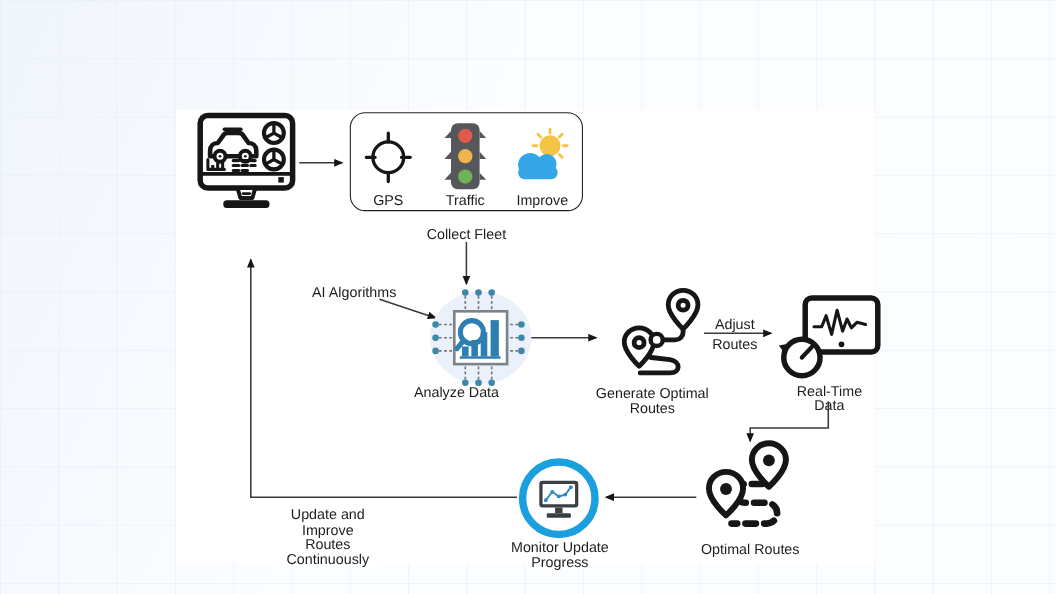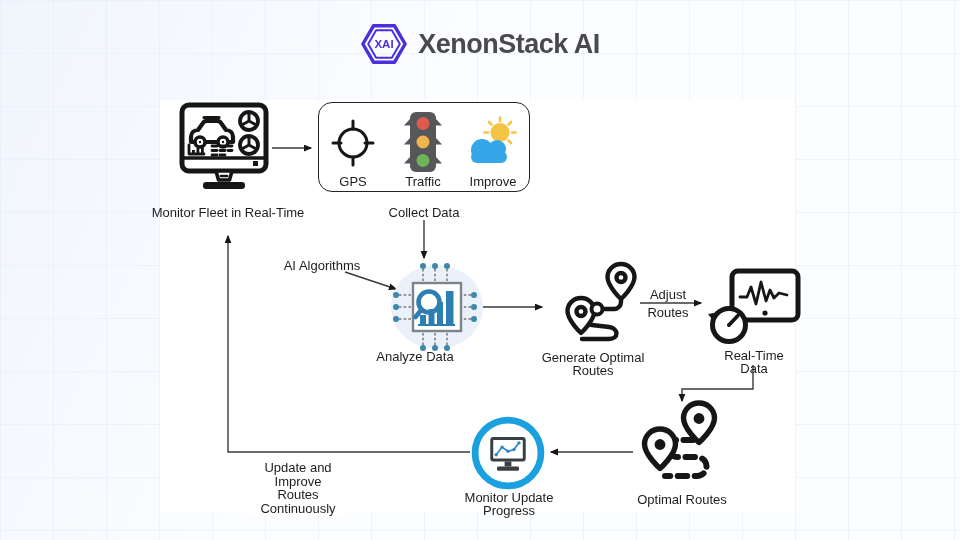--- a/index.html
+++ b/index.html
@@ -33,28 +33,20 @@
   .collect-box{
     position:absolute;left:318px;top:102px;width:212px;height:90px;
     border:1.6px solid #242424;border-radius:14px;background:#ffffff;box-sizing:border-box;
   }
 </style>
 </head>
 <body>
 
 <div class="stage">
 
-  <div class="brand-header">
-    <svg width="48" height="52" viewBox="0 0 50 52">
-      <polygon points="47,26 36,45 14,45 3,26 14,7 36,7" fill="none" stroke="#4B2FDB" stroke-width="3.6" stroke-linejoin="round"></polygon>
-      <polygon points="41.5,26 33.2,40.3 16.8,40.3 8.5,26 16.8,11.7 33.2,11.7" fill="none" stroke="#4B2FDB" stroke-width="2" stroke-linejoin="round"></polygon>
-      <text x="25" y="30.5" text-anchor="middle" font-family="Liberation Sans, sans-serif" font-size="12" font-weight="bold" fill="#4B2FDB">XAI</text>
-    </svg>
-    <span class="brand-title">XenonStack AI</span>
-  </div>
 
   <div class="panel"></div>
 
   <svg class="connectors">
     <defs>
       <marker id="ah" markerWidth="9" markerHeight="8" refX="7.2" refY="3.5" orient="auto" markerUnits="userSpaceOnUse">
         <path d="M0 0 L8.5 3.5 L0 7 Z" fill="#161616"></path>
       </marker>
     </defs>
     <g stroke="#3a3a3a" stroke-width="1.4" fill="none">
@@ -92,21 +84,20 @@
       <rect x="20.5" y="48" width="2.8" height="6" fill="#161616" stroke="none"></rect>
       <rect x="25" y="46" width="2.8" height="8" fill="#161616" stroke="none"></rect>
 
       <path d="M36 46 h5 M44 46 h5 M52 46 h4 M36 50.5 h5 M44 50.5 h5 M52 50.5 h4 M36 55 h5 M44 55 h5" stroke-width="2.8"></path>
 
       <path d="M40 71 h16 l-2.5 9 h-11 z" stroke-width="3.6" fill="#fff"></path>
       <line x1="45" y1="76" x2="51" y2="76" stroke-width="2.6"></line>
       <rect x="27" y="82" width="42" height="7" rx="3.2" fill="#161616" stroke="none"></rect>
     </g>
   </svg>
-  <div class="lbl" style="left:148px;top:206px;width:160px;">Monitor Fleet in Real-Time</div>
 
   <div class="collect-box"></div>
 
   <svg class="icon" style="left:329px;top:117px;" width="48" height="52" viewBox="0 0 48 52">
     <g stroke="#161616" fill="none" stroke-width="3" stroke-linecap="round">
       <circle cx="24" cy="26" r="14"></circle>
       <path d="M24 4 V12 M24 40 V48 M4 26 H12 M36 26 H44"></path>
     </g>
   </svg>
   <div class="lbl" style="left:326px;top:175px;width:54px;">GPS</div>
@@ -136,21 +127,21 @@
     </g>
     <circle cx="38" cy="16.5" r="9.5" fill="#F6C445"></circle>
     <g fill="#35A7E8">
       <circle cx="20" cy="34" r="11"></circle>
       <circle cx="35" cy="33" r="9"></circle>
       <rect x="9" y="35" width="36" height="12" rx="6"></rect>
     </g>
   </svg>
   <div class="lbl" style="left:464px;top:175px;width:58px;">Improve</div>
 
-  <div class="lbl" style="left:374px;top:206px;width:100px;">Collect Data</div>
+  <div class="lbl" style="left:374px;top:206px;width:100px;">Collect Fleet</div>
 
   <div class="lbl" style="left:282px;top:259px;width:80px;">AI Algorithms</div>
 
   <svg class="icon" style="left:373px;top:245px;" width="124" height="124" viewBox="0 0 124 124">
     <ellipse cx="64" cy="62" rx="46" ry="42" fill="#EAF1FA"></ellipse>
     <g stroke="#777" stroke-width="1.5" stroke-dasharray="2.5 2.2">
       <path d="M50 24 V38 M62 24 V38 M74 24 V38"></path>
       <path d="M50 100 V86 M62 100 V86 M74 100 V86"></path>
       <path d="M26 50 H40 M26 62 H40 M26 74 H40"></path>
       <path d="M98 50 H84 M98 62 H84 M98 74 H84"></path>

